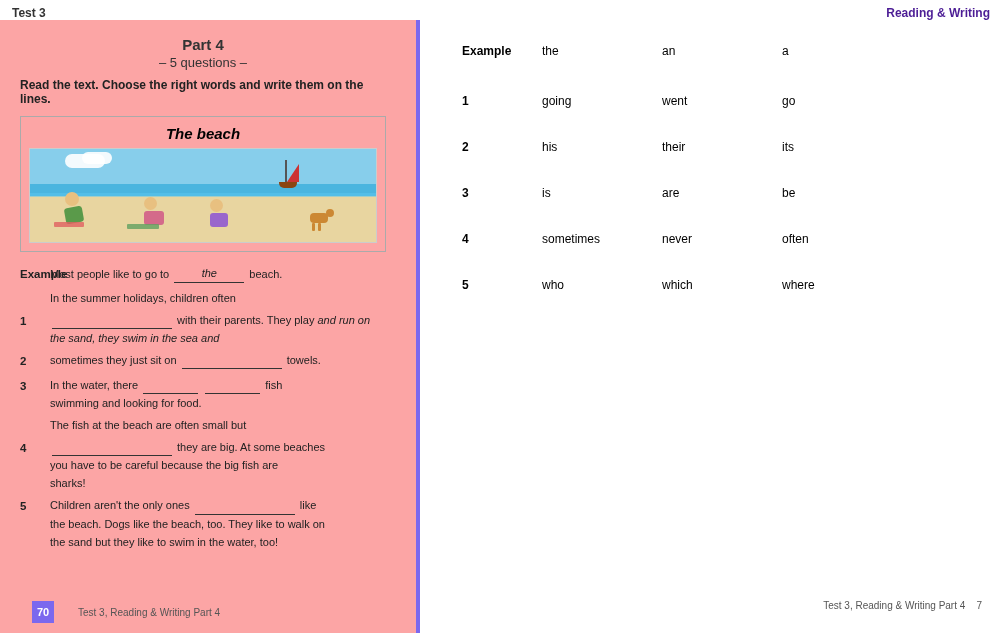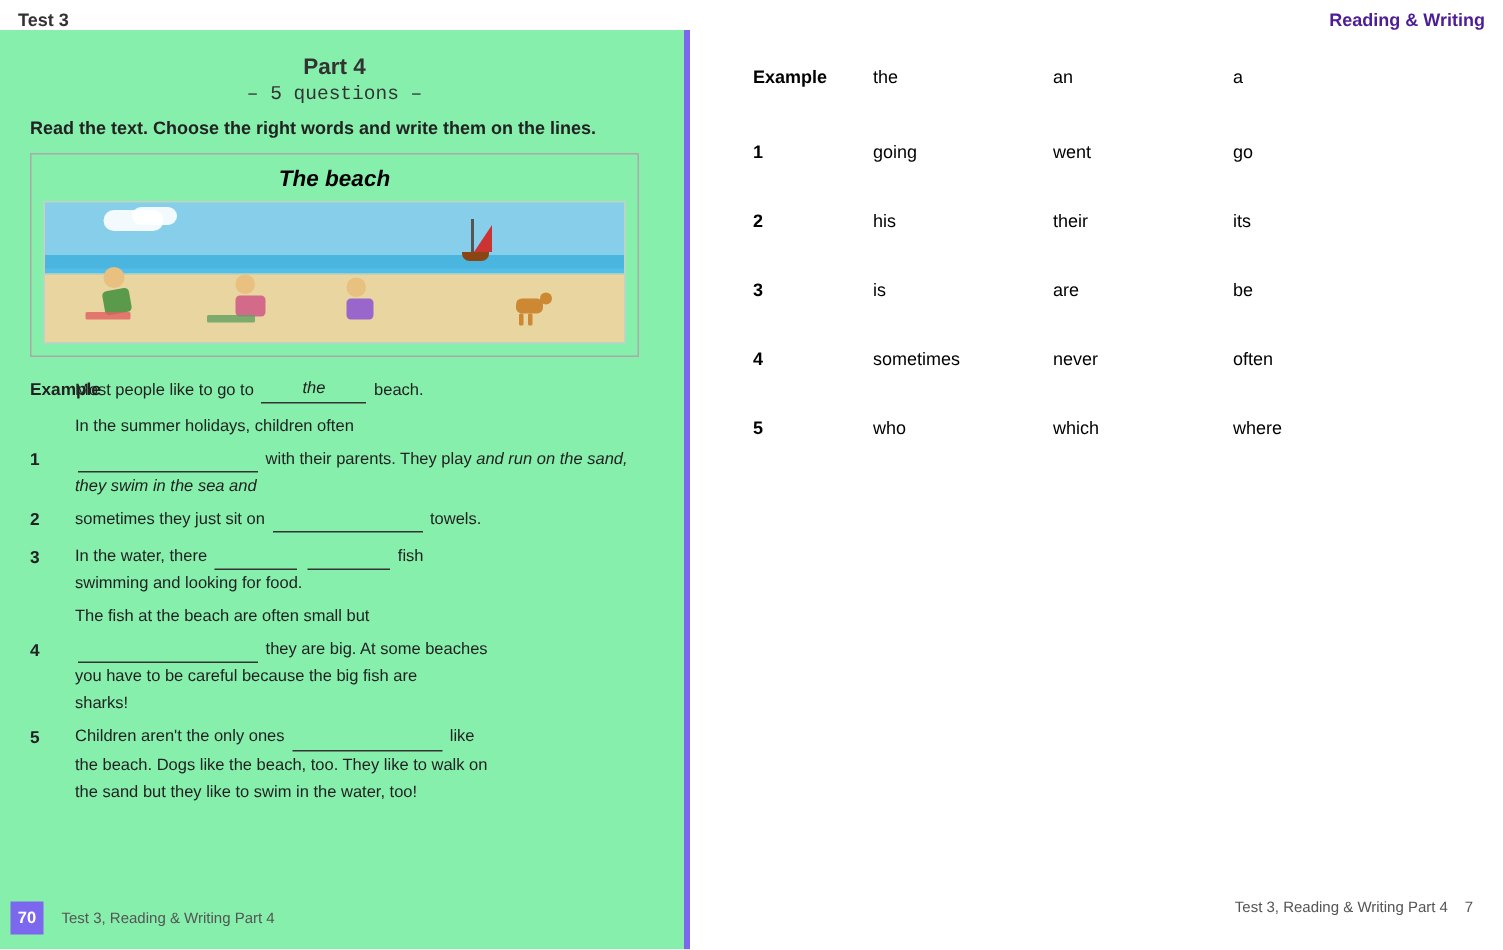--- a/index.html
+++ b/index.html
@@ -14,41 +14,40 @@
     }
 
     .page-container {
       display: flex;
       flex: 1;
       overflow: hidden;
     }
 
     
     .left-page {
-      width: 460px;
+      width: 420px;
       padding: 16px 30px 16px 20px;
       position: relative;
       border-right: 4px solid #7b68ee;
-      background: #86efac;
+      background: #fca5a5;
     }
 
     .part-title {
       text-align: center;
       font-size: 15px;
       font-weight: bold;
       color: #333;
       margin-bottom: 2px;
     }
 
     .part-subtitle {
       text-align: center;
       font-size: 13px;
       color: #333;
       margin-bottom: 8px;
-      font-family: Liberation Mono, monospace;
     }
 
     .instruction {
       font-size: 12px;
       margin-bottom: 10px;
       color: #222;
     }
 
     .instruction b {
       font-weight: bold;
@@ -126,26 +125,26 @@
       text-align: center;
       font-style: italic;
       font-size: 11px;
       margin: 0 2px;
       vertical-align: bottom;
     }
 
     .left-footer {
       position: absolute;
       bottom: 10px;
-      left: 7px;
+      left: 32px;
       font-size: 10px;
       color: #555;
       display: flex;
       align-items: center;
-      gap: 12px;
+      gap: 24px;
     }
 
     .page-num-left {
       background: #7b68ee;
       color: white;
       width: 22px;
       height: 22px;
       display: flex;
       align-items: center;
       justify-content: center;

